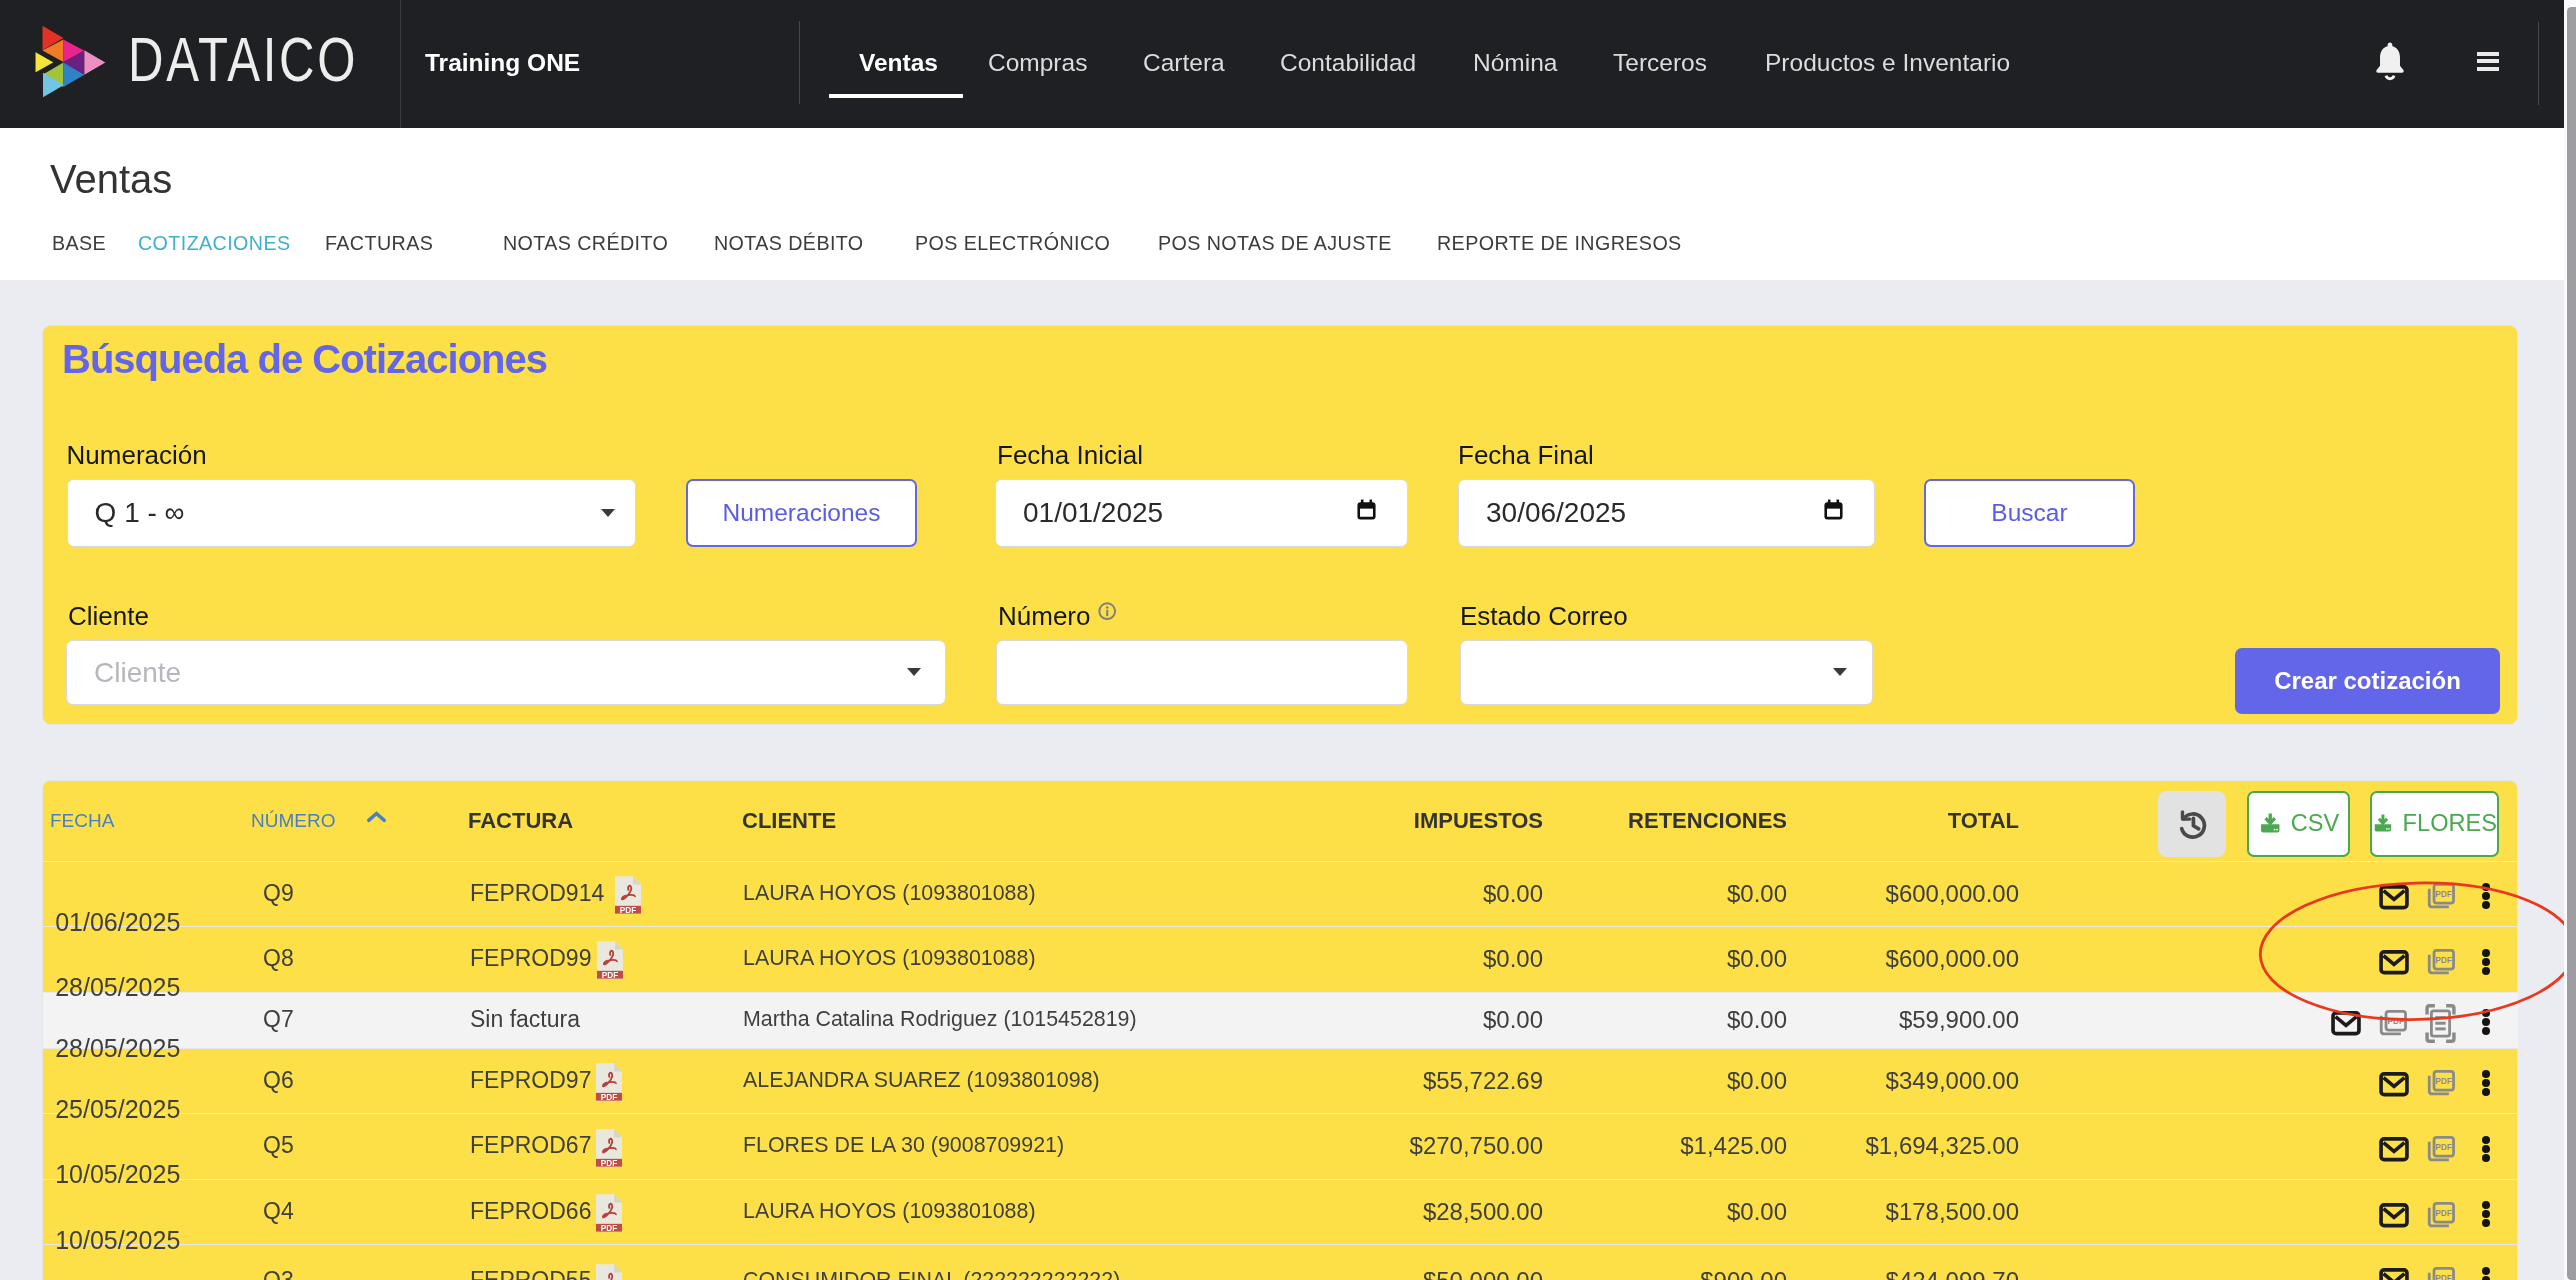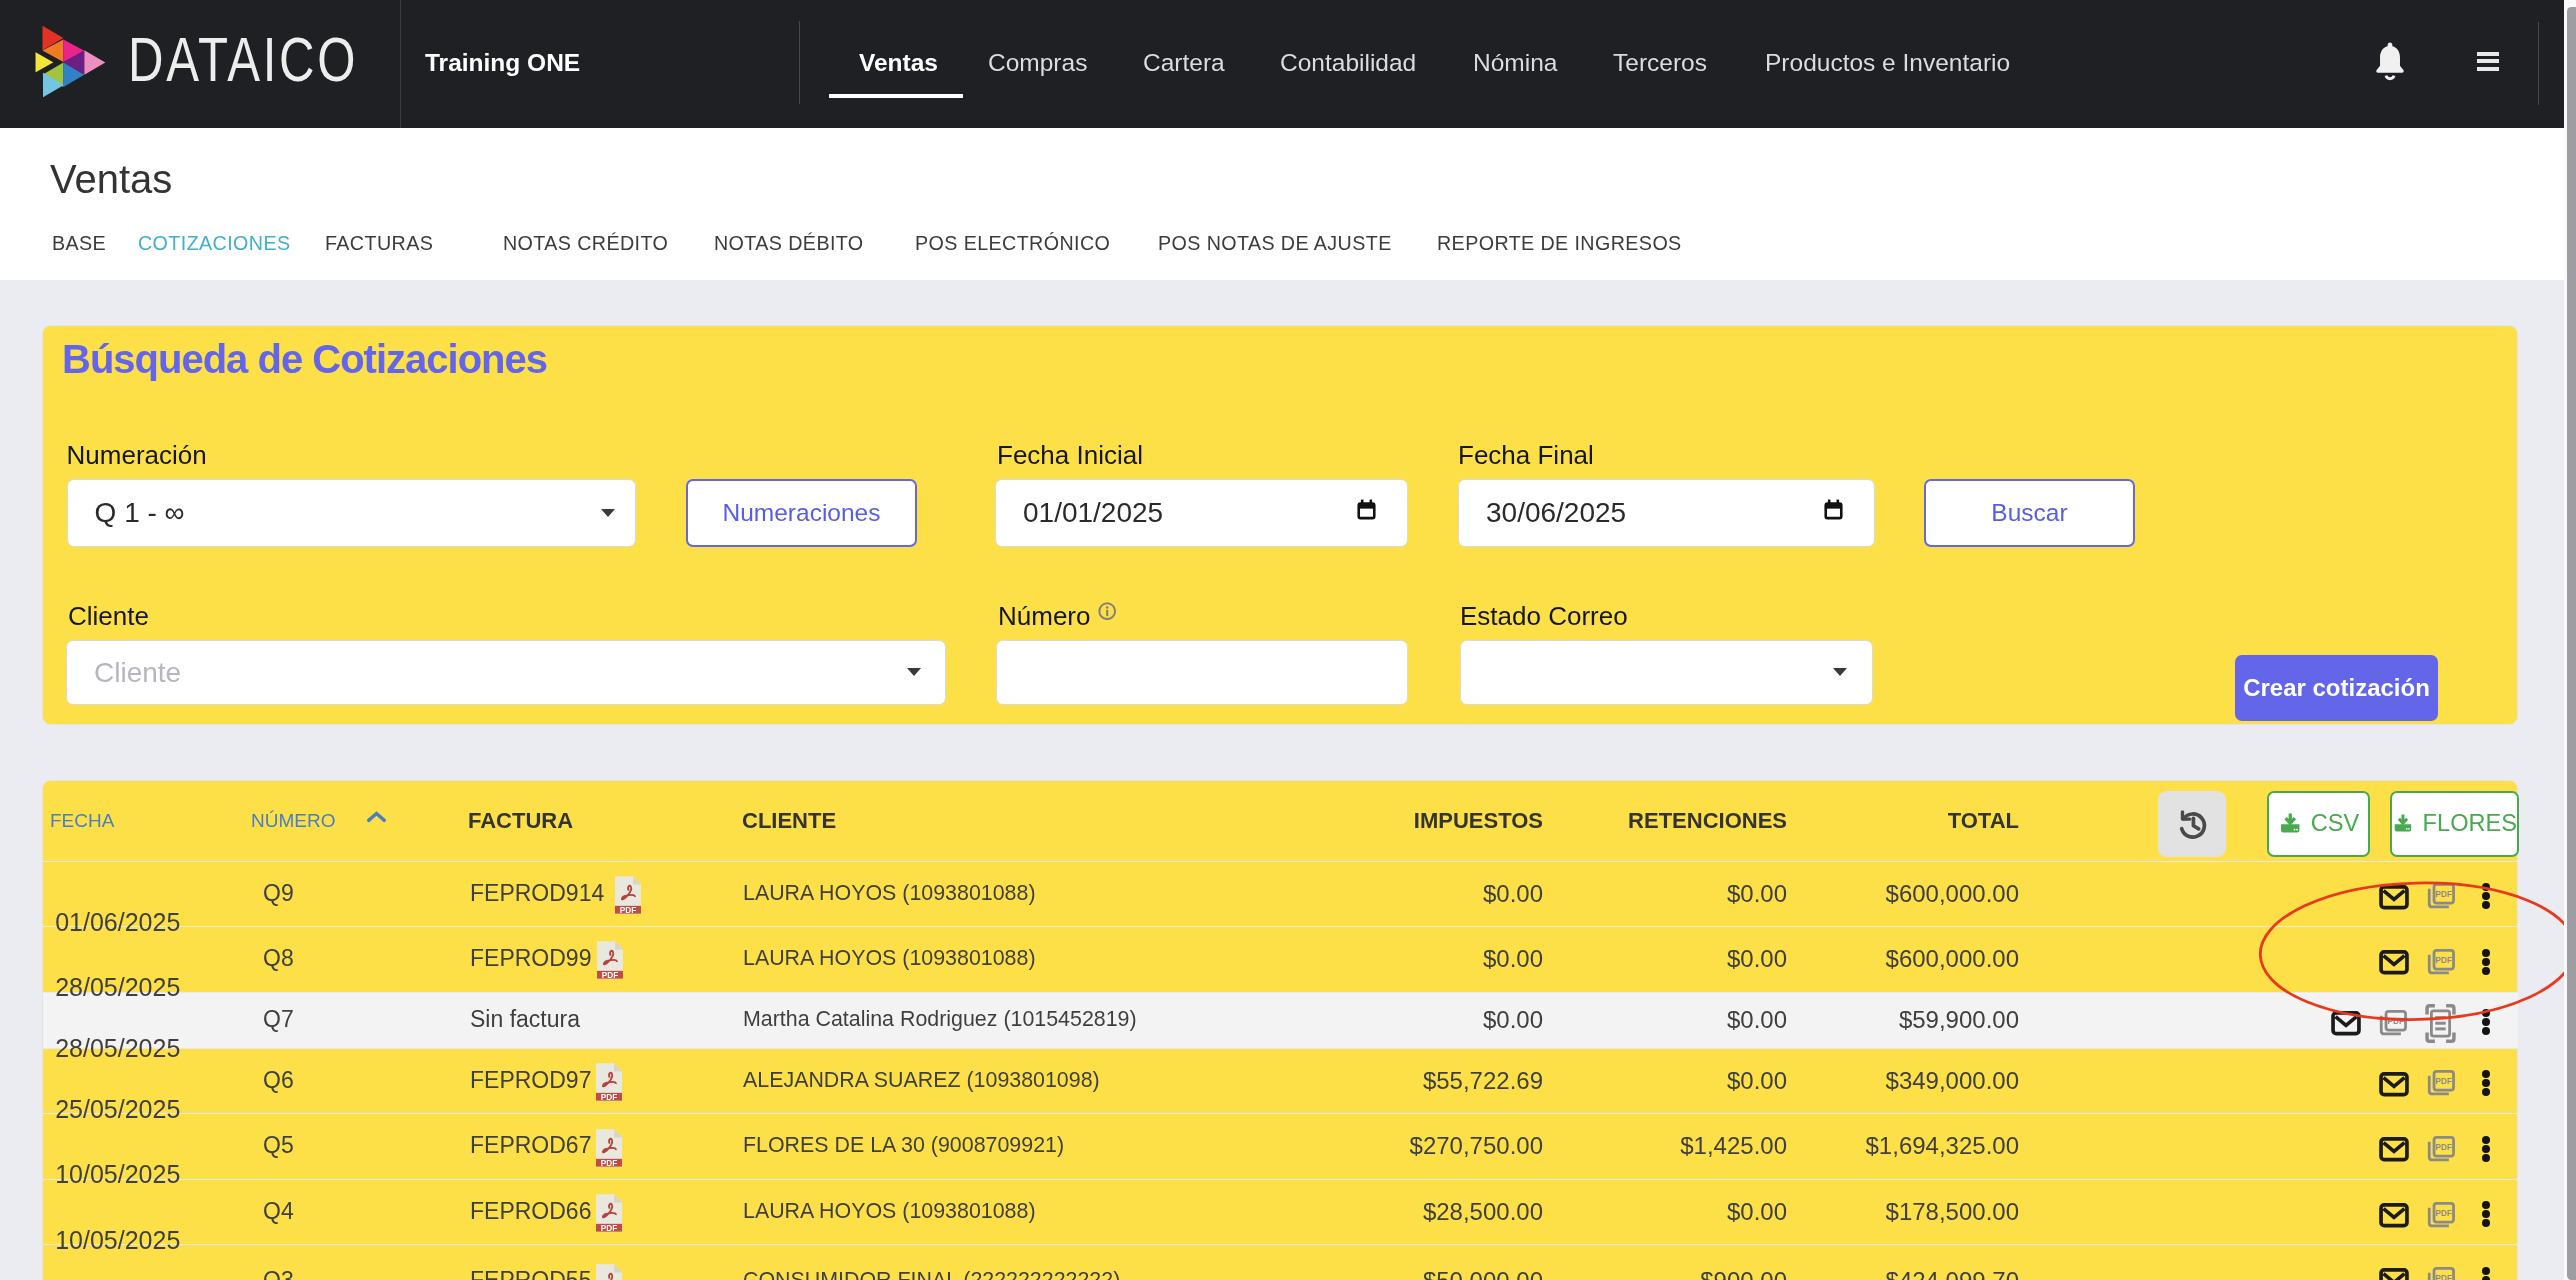--- a/index.html
+++ b/index.html
@@ -43,21 +43,21 @@
 .th { position:absolute; font-size:22px; font-weight:bold; color:#343434; white-space:nowrap; }
 .th.blue { color:#4a80c2; font-weight:normal; font-size:19px; }
 .th.r { transform:translateX(-100%); }
 .rowline { position:absolute; left:0; width:2475px; height:0.9px; background:#e9e9e9; }
 .td { position:absolute; color:#3f3f3f; white-space:nowrap; line-height:31.5px; }
 .c-date { font-size:25px;margin-top:29px; }
 .c-q { font-size:23px; }
 .c-cli { font-size:21.4px; }
 .c-amt { font-size:24px; }
 .td.r { transform:translateX(-100%); }
-.greenbtn { position:absolute; border:2.2px solid #48a94e; border-radius:7px; color:#48a94e; font-size:23.6px; display:flex; align-items:center; justify-content:center; gap:8.7px; background:#fff;margin-left:20px; }
+.greenbtn { position:absolute; border:2.2px solid #48a94e; border-radius:7px; color:#48a94e; font-size:23.6px; display:flex; align-items:center; justify-content:center; gap:8.7px; background:#fff; }
 
 
 #tooltip { position:absolute; left:2308px; top:912px; width:261px; height:74px; background:#222327; border-radius:12.2px; color:#fff; font-size:26px; display:flex; align-items:center; justify-content:center; }
 
 
 #sbtrack { position:absolute; left:2564px; top:0; width:12.2px; height:1280px; background:#fafafa; }
 #sbthumb { position:absolute; left:2567px; top:7px; width:8.7px; height:1273px; background:#9e9ea2; border-radius:4.4px 0 0 4.4px; }
 </style>
 </head>
 <body>
@@ -153,21 +153,21 @@
       <circle cx="10.5" cy="6.2" r="1.4" fill="#808080"></circle>
       <rect x="9.3" y="8.9" width="2.4" height="7.2" fill="#808080"></rect>
     </svg>
     <div class="fbox" style="left:953px;top:314px;width:412px;height:65px"></div>
 
     <span class="flabel" style="left:1417px;top:275px">Estado Correo</span>
     <div class="fbox" style="left:1417px;top:314px;width:413px;height:65px">
       <div class="caret" style="left:372px"></div>
     </div>
 
-    <div class="btn-fill" style="left:2192px;top:329px;width:203px;height:66px">Crear cotización</div>
+    <div class="btn-fill" style="left:2192px;top:322px;width:265px;height:66px">Crear cotización</div>
   </div>
 
   <div class="card" id="tablecard">
     <span class="th blue" style="left:7px;top:29px">FECHA</span>
     <span class="th blue" style="left:208px;top:29px">NÚMERO</span>
     <svg style="position:absolute;left:323px;top:29px" width="21" height="13" viewBox="0 0 24 15">
       <path d="M3 12 L12 4 L21 12" fill="none" stroke="#4a80c2" stroke-width="4" stroke-linecap="round"></path>
     </svg>
     <span class="th" style="left:425px;top:27px">FACTURA</span>
     <span class="th" style="left:699px;top:27px">CLIENTE</span>

